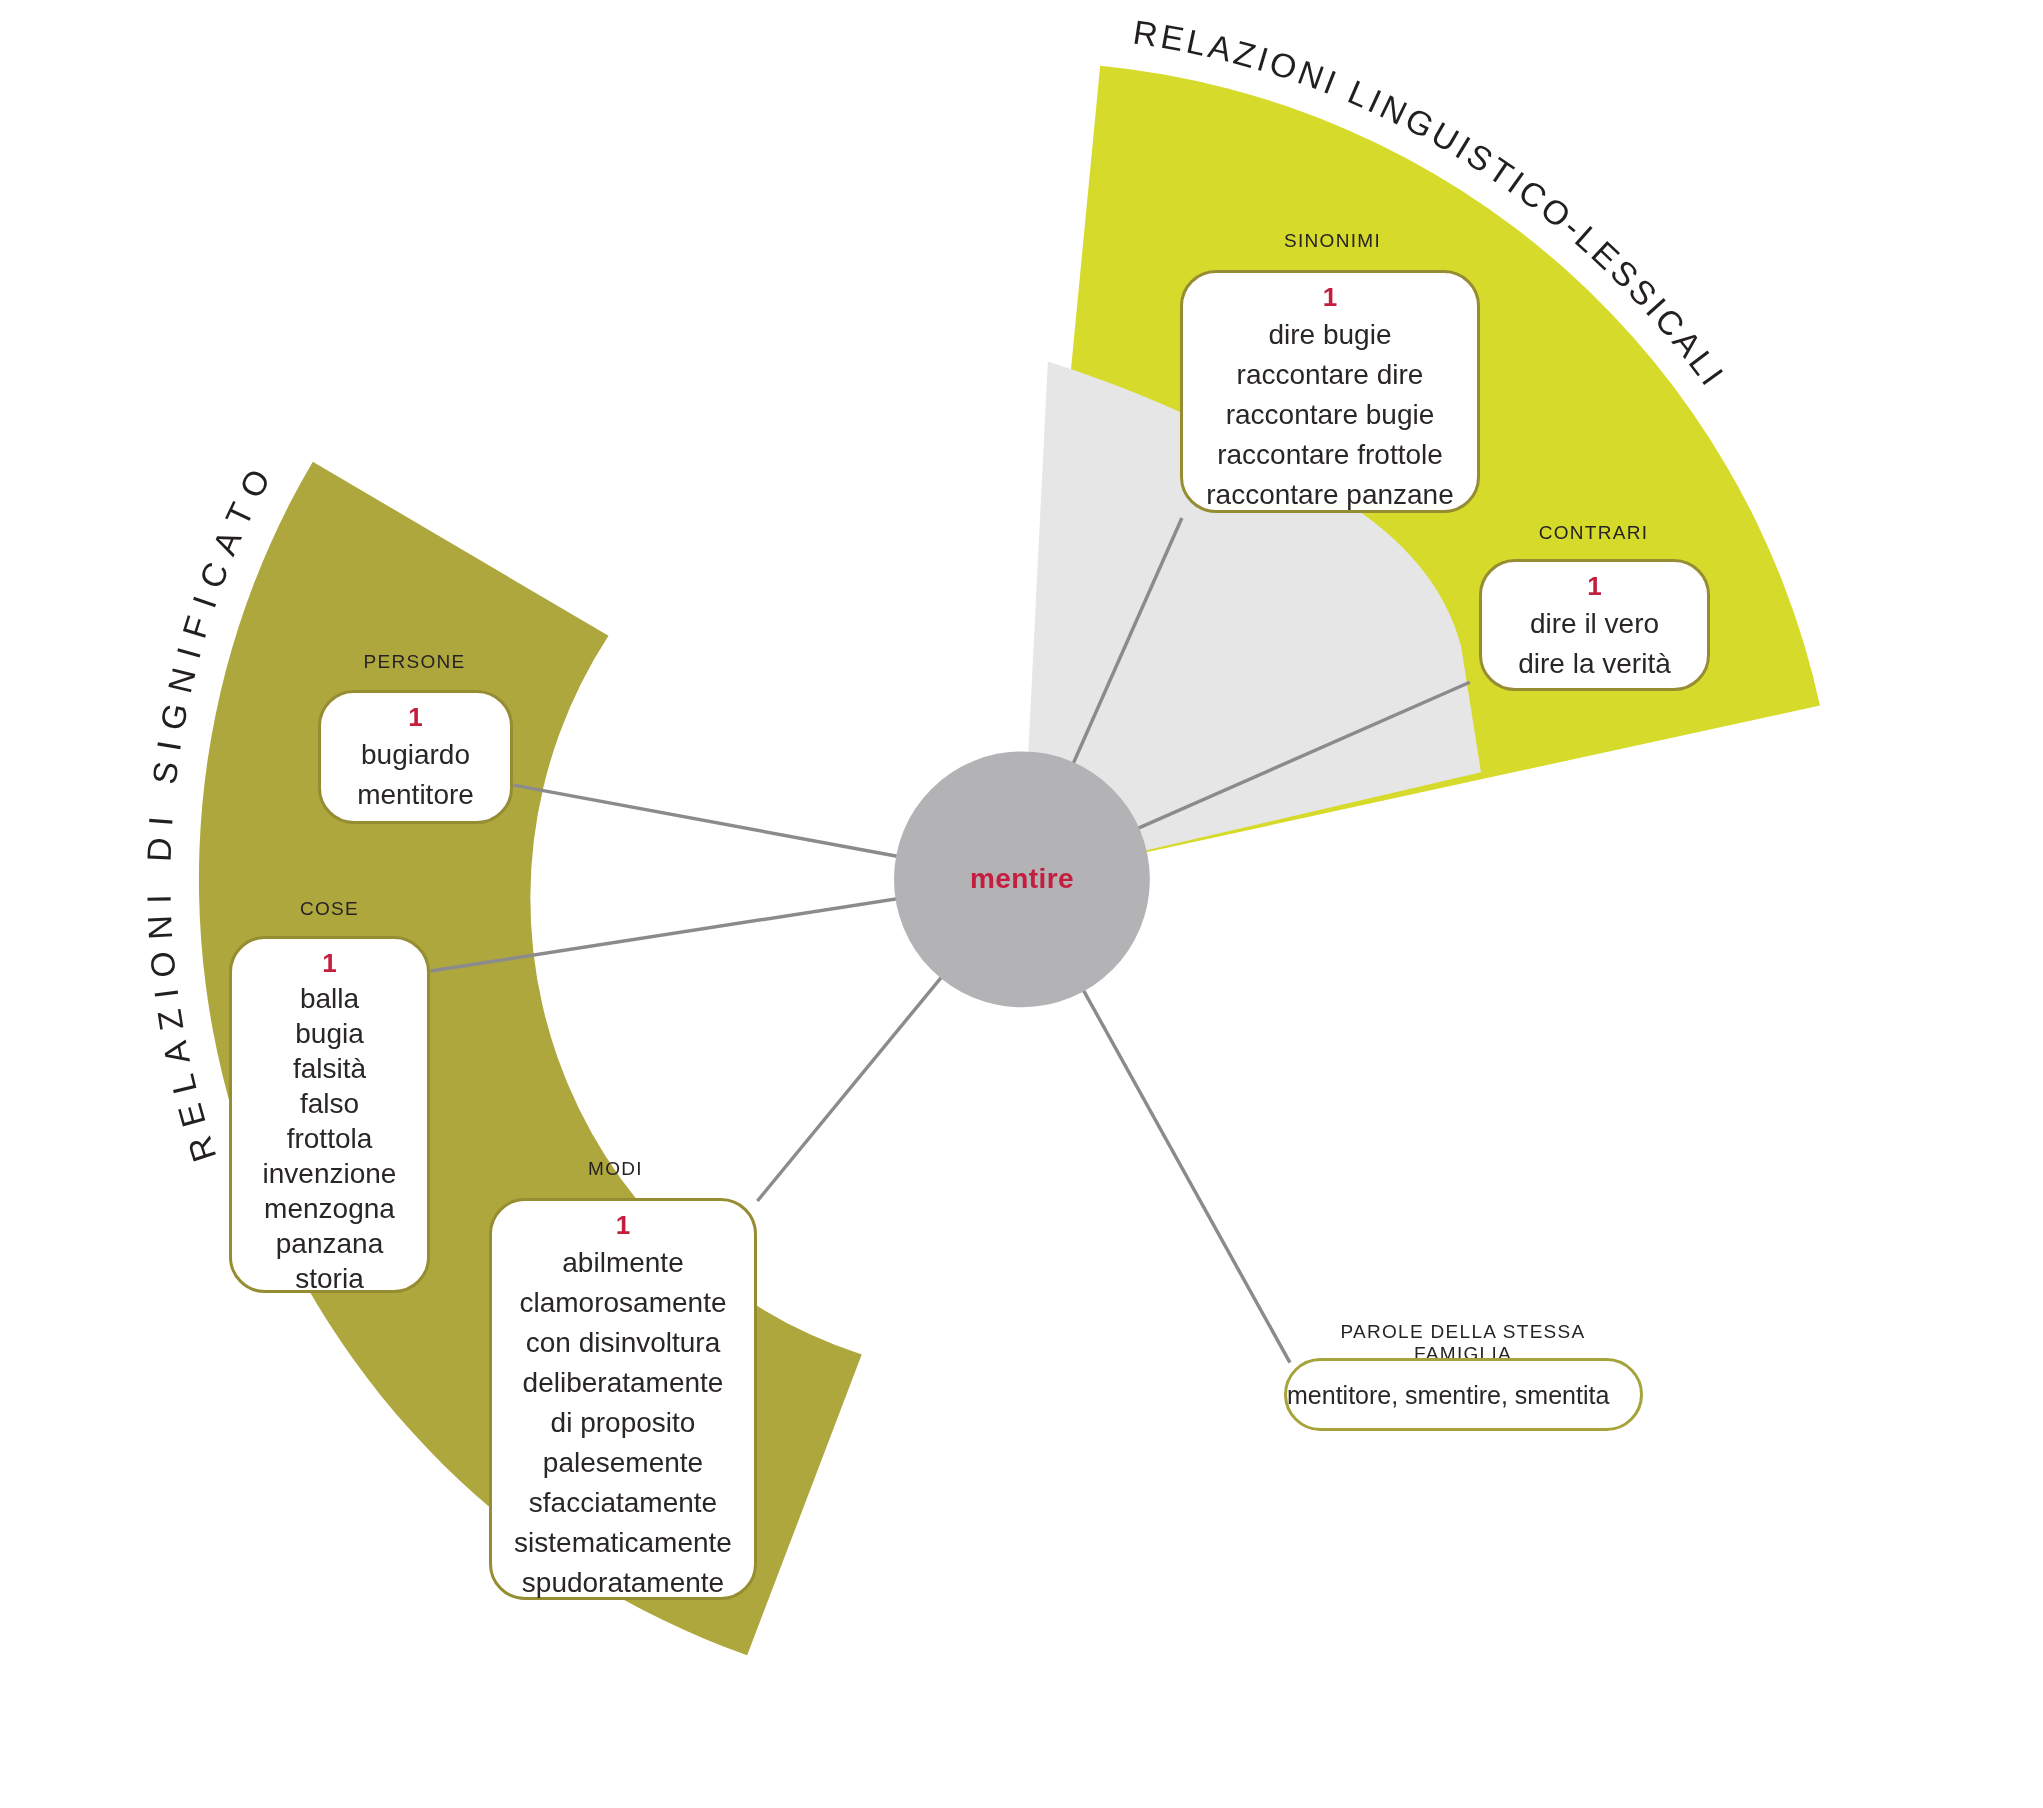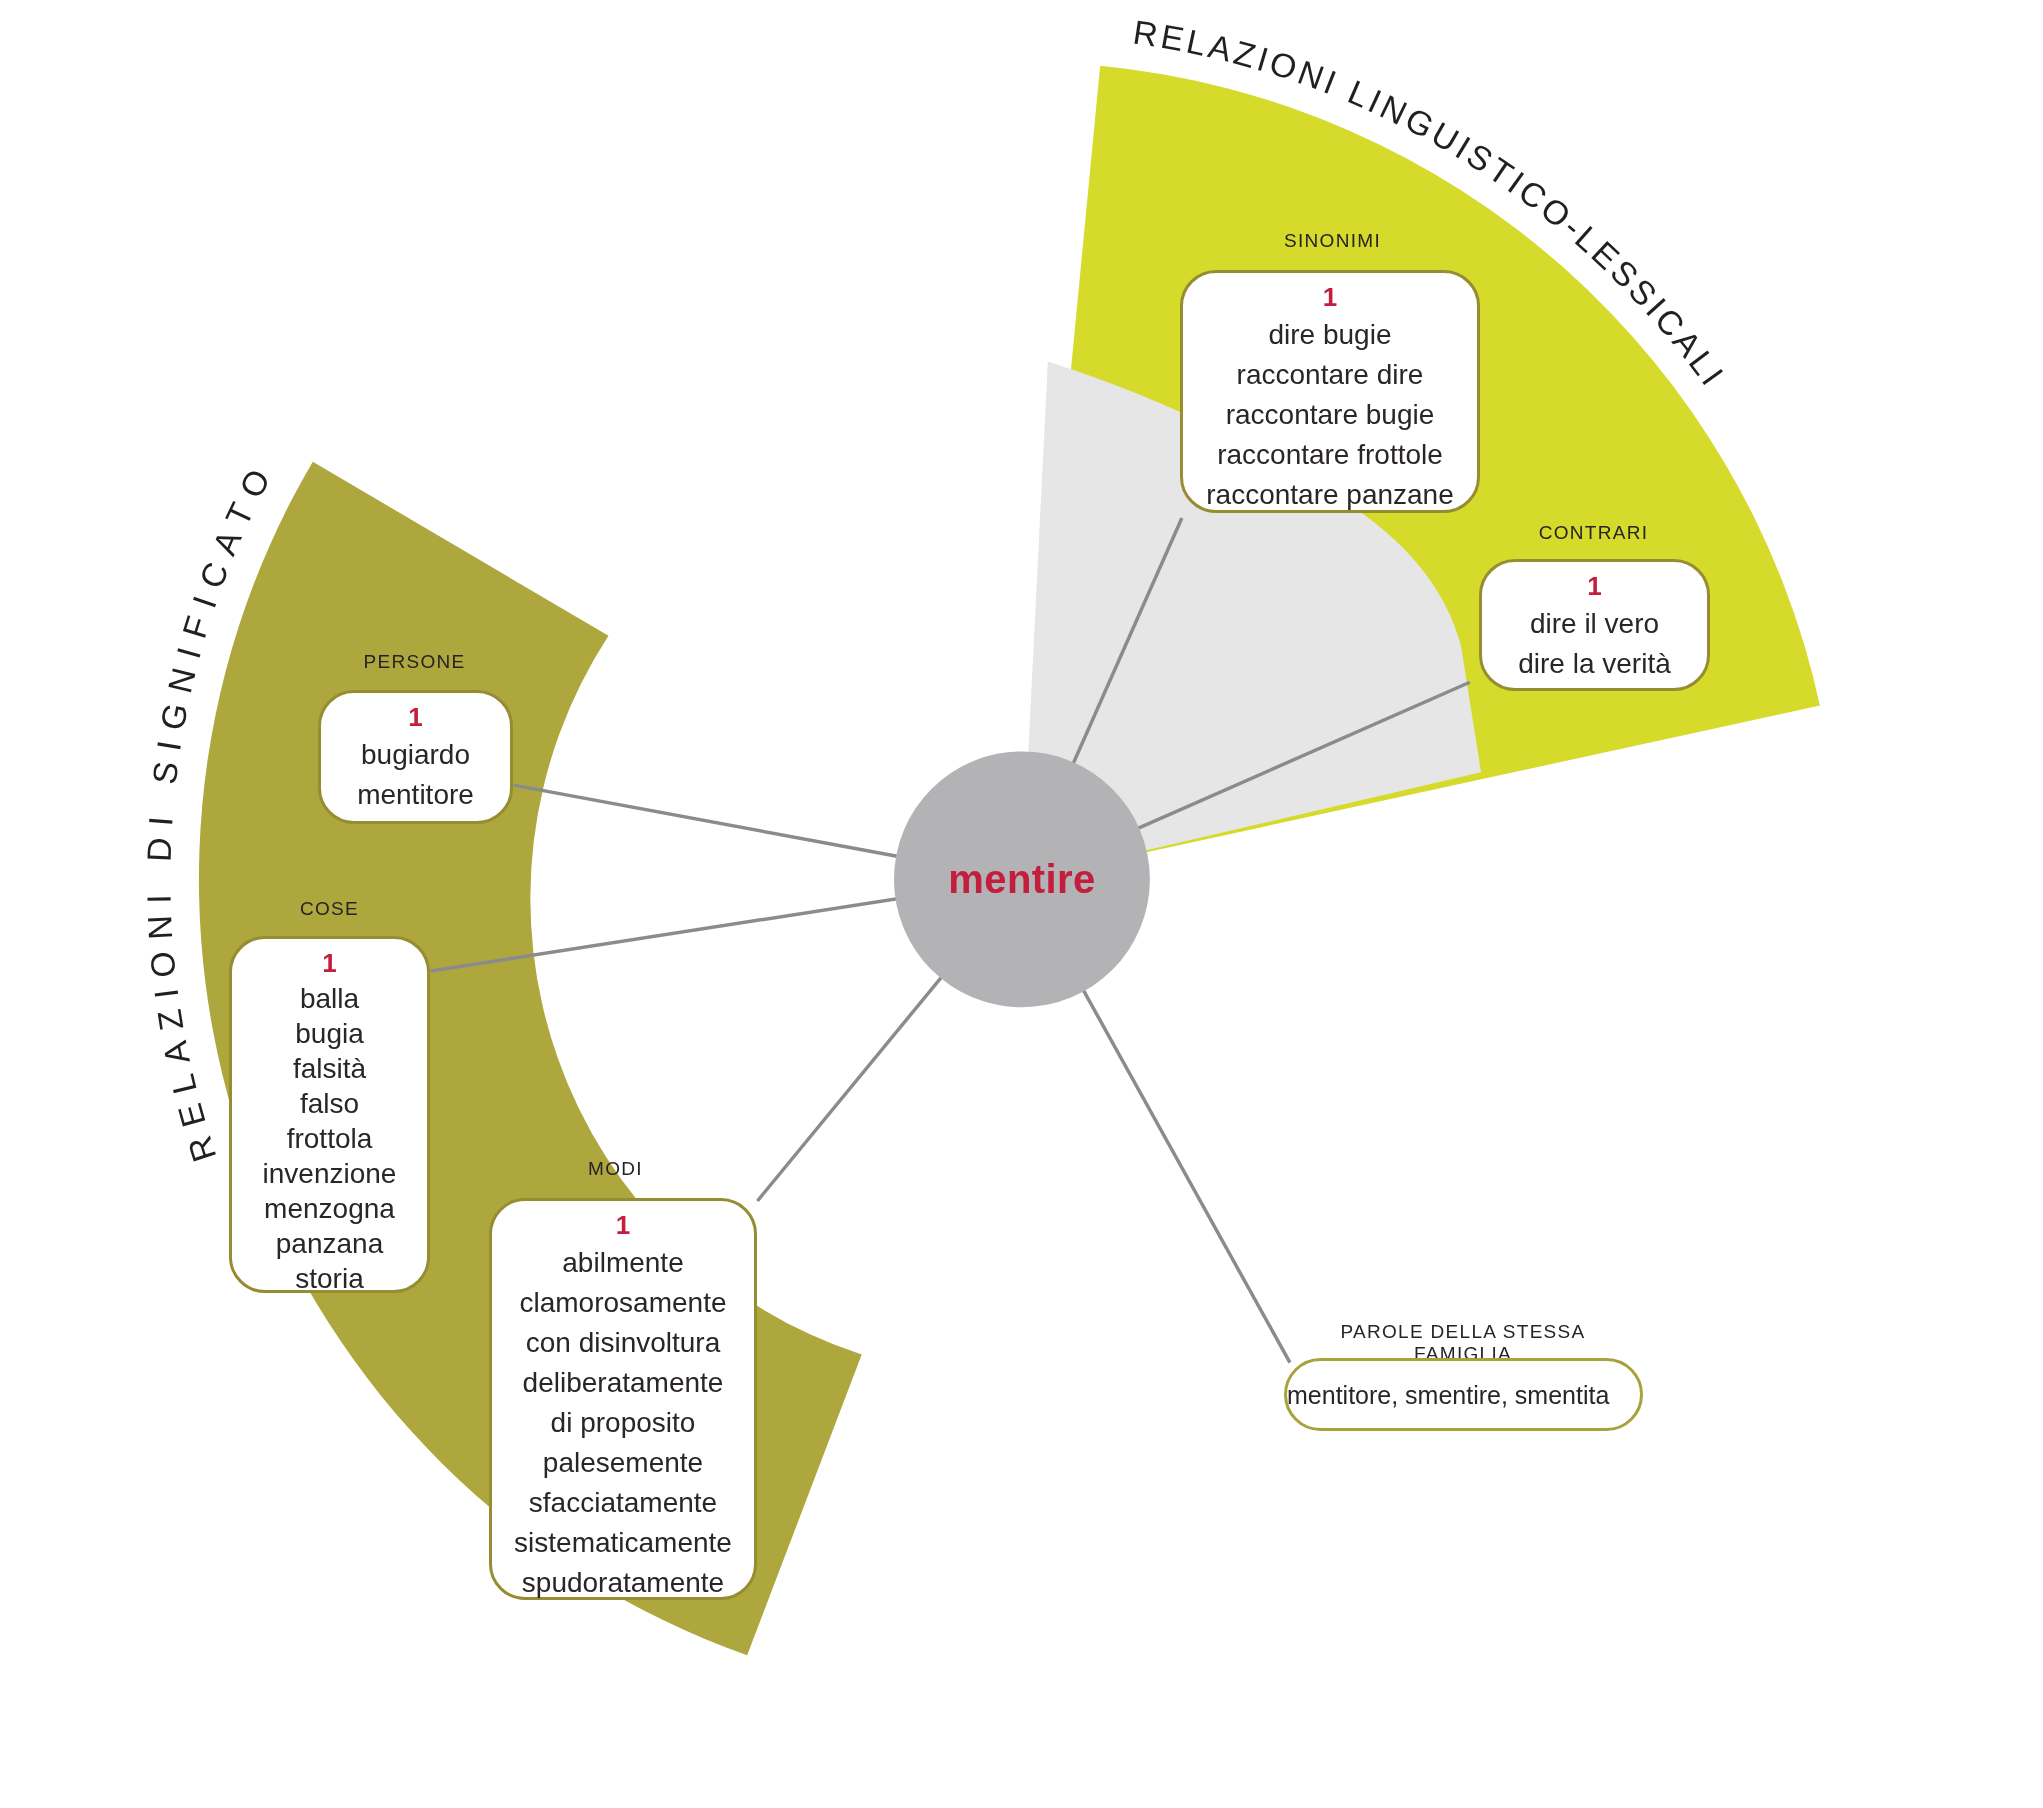--- a/index.html
+++ b/index.html
@@ -58,21 +58,21 @@
     display:flex;align-items:center;justify-content:flex-start;
   }
   .family-pill .bline{font-size:25px;}
   .center-word{
     position:absolute;
     left:894px;top:751px;
     width:256px;height:256px;
     display:flex;align-items:center;justify-content:center;
     color:#c41e3f;
     font-weight:bold;
-    font-size:40px;
+    font-size:28px;
     letter-spacing:0.4px;
   }
 </style>
 </head>
 <body>
 
 <div id="stage">
 
   <svg id="bg" viewBox="0 0 2363 2091">
 

